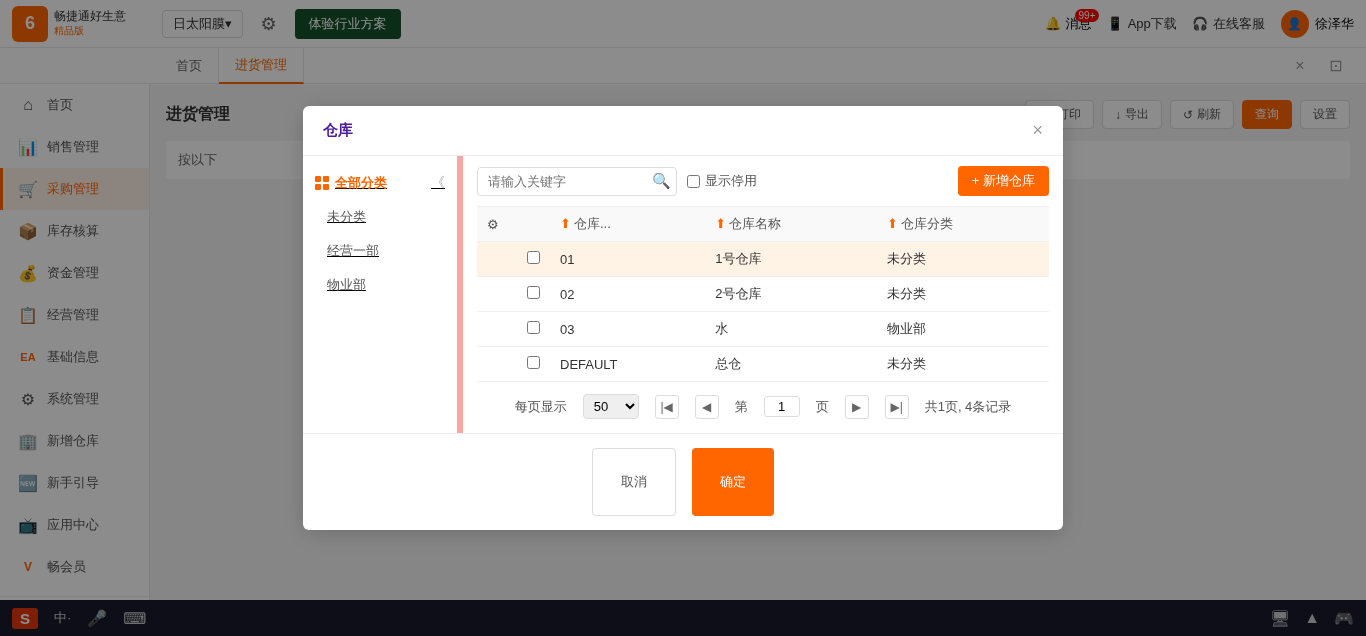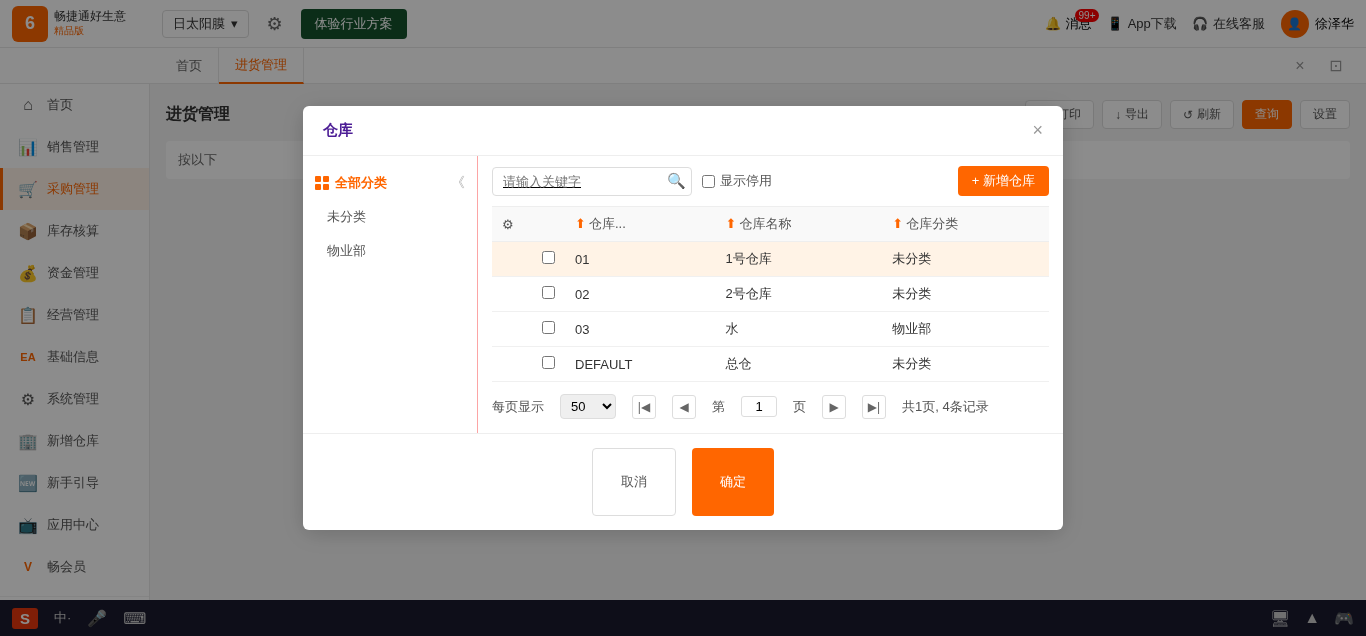--- a/index.html
+++ b/index.html
@@ -34,21 +34,21 @@
     .header-center {
       flex: 1;
       display: flex;
       align-items: center;
       gap: 10px;
     }
     .company-selector {
       display: flex; align-items: center;
       border: 1px solid #ddd; border-radius: 4px;
       padding: 4px 10px; cursor: pointer; color: #333;
-      font-size: 13px; gap: 6px;
+      font-size: 13px; 
     }
     .gear-btn {
       width: 32px; height: 32px;
       border: none; background: none;
       cursor: pointer; display: flex; align-items: center; justify-content: center;
       color: #666; font-size: 18px;
     }
     .industry-btn {
       background: #14532d;
       color: #fff;
@@ -246,24 +246,25 @@
       border: none; background: none;
       cursor: pointer; font-size: 18px; color: #999;
     }
     .modal-body {
       display: flex;
       flex: 1;
       overflow: hidden;
     }
     
     .category-panel {
-      width: 175px;
-      border-right: 1px solid #fca5a5;
+      width: 160px;
+      border-right: 6px solid #fca5a5;
       padding: 10px 0;
       position: relative;
+      text-decoration: underline;
     }
     .category-header {
       display: flex;
       align-items: center;
       padding: 8px 12px;
       gap: 6px;
       font-size: 13px;
       font-weight: 600;
       color: #f60;
       cursor: pointer;
@@ -307,21 +308,20 @@
       position: relative;
       flex: 0 0 200px;
     }
     .search-input {
       width: 100%;
       padding: 6px 30px 6px 10px;
       border: 1px solid #ddd;
       border-radius: 4px;
       font-size: 13px;
       outline: none;
-      text-decoration: underline;
     }
     .search-icon-btn {
       position: absolute;
       right: 6px; top: 50%;
       transform: translateY(-50%);
       border: none; background: none;
       cursor: pointer; color: #aaa;
       font-size: 15px;
     }
     .show-disabled-wrap {
@@ -360,20 +360,21 @@
     }
     .data-table tr.highlighted td {
       background: #fff3e6;
     }
     .col-check { width: 30px; text-align: center; }
     .col-gear { width: 40px; text-align: center; }
     .sort-icon { color: #f60; margin-right: 3px; }
     .pagination-bar {
       display: flex;
       align-items: center;
+      justify-content: center;
       gap: 16px;
       padding: 12px 0 4px;
       font-size: 13px;
       color: #555;
       margin-top: auto;
     }
     .per-page-select {
       padding: 3px 6px;
       border: 1px solid #ddd;
       border-radius: 4px;
@@ -611,20 +612,21 @@
           <div class="category-header-icon">
             <span></span>
               <span></span>
               <span></span>
               <span></span>
           </div>
           <span>全部分类</span>
           <button class="category-collapse-btn">《</button>
         </div>
         <div class="category-item">未分类</div>
+        <div class="category-item">经营一部</div>
         <div class="category-item">物业部</div>
       </div>
 
       <div class="table-panel">
 
         <div class="table-toolbar">
           <div class="search-input-wrap">
             <input class="search-input" type="text" placeholder="请输入关键字" style="">
             <button class="search-icon-btn">🔍</button>
           </div>

